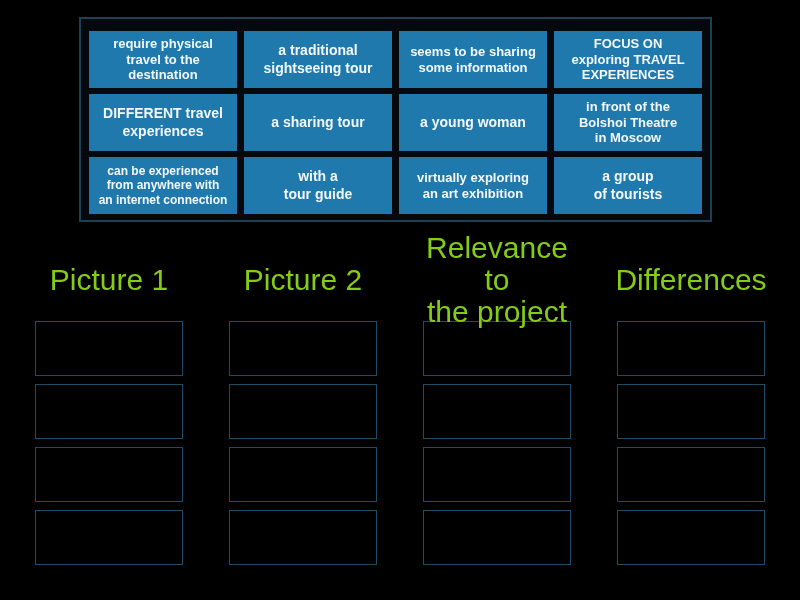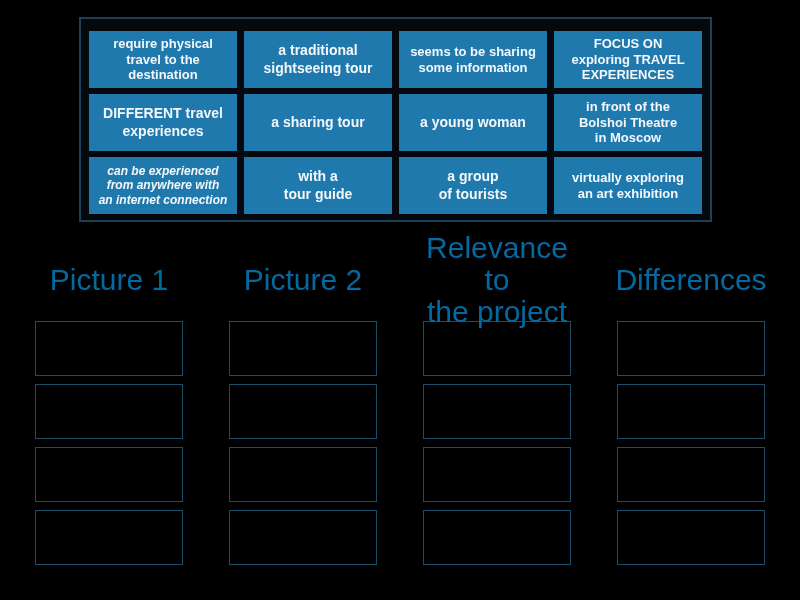--- a/index.html
+++ b/index.html
@@ -40,21 +40,21 @@
     text-align: center;
     font-weight: 600;
     cursor: grab;
     user-select: none;
   }
   .tile-label {
     white-space: pre-line;
     line-height: 1.22;
     padding: 0 3px;
   }
-  .fs-12 { font-size: 12px; font-style: italic; }
+  .fs-12 { font-size: 12px; }
   .fs-13 { font-size: 13px; }
   .fs-16 { font-size: 14px; }
 
   
   .groups {
     position: absolute;
     left: 35px;
     top: 248px;
     width: 730px;
     display: flex;
@@ -63,21 +63,21 @@
   .group {
     flex: 0 0 148px;
     width: 148px;
   }
   .group-title {
     height: 64px;
     display: flex;
     align-items: center;
     justify-content: center;
     text-align: center;
-    color: #0369a1;
+    color: #84cc16;
     font-size: 30px;
     font-weight: 400;
     line-height: 1.06;
     white-space: pre-line;
     margin-bottom: 9px;
   }
   .slot {
     height: 55px;
     box-sizing: border-box;
     border: 1px solid #1c4c66;
@@ -135,28 +135,28 @@
 from anywhere with
 an internet connection</span>
   </div>
 
   <div class="tile">
     <span class="tile-label fs-16">with a
 tour guide</span>
   </div>
 
   <div class="tile">
+    <span class="tile-label fs-13">virtually exploring
+an art exhibition</span>
+  </div>
+
+  <div class="tile">
     <span class="tile-label fs-16">a group
 of tourists</span>
   </div>
-
-  <div class="tile">
-    <span class="tile-label fs-13">virtually exploring
-an art exhibition</span>
-  </div>
 </div>
 
 <div class="groups" id="groups">
   <div class="group">
     <div class="group-title">Picture 1</div>
     <div class="group-slots">
   <div class="slot"></div>
 
   <div class="slot"></div>
 

